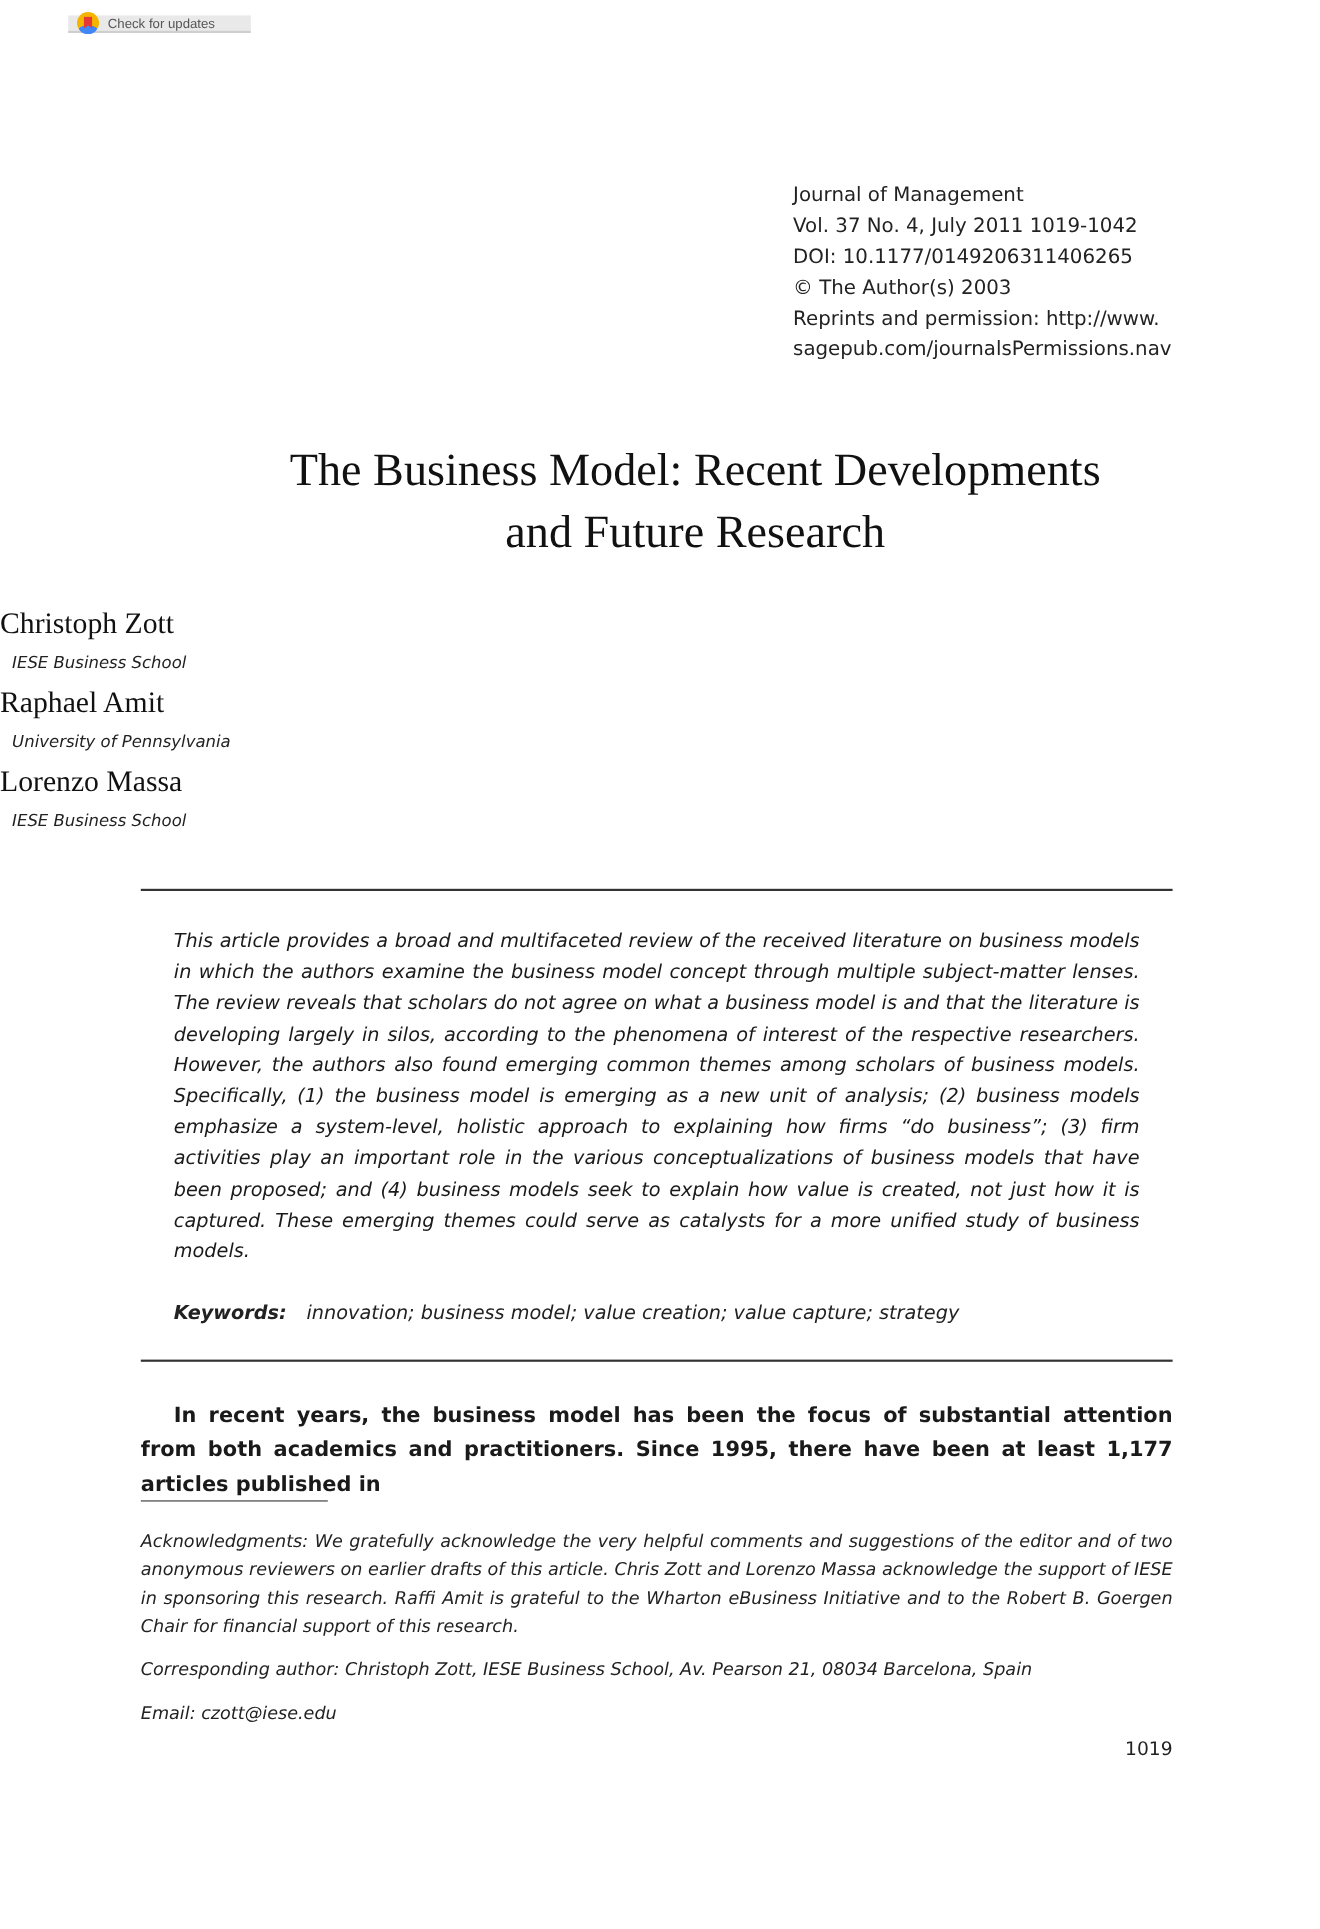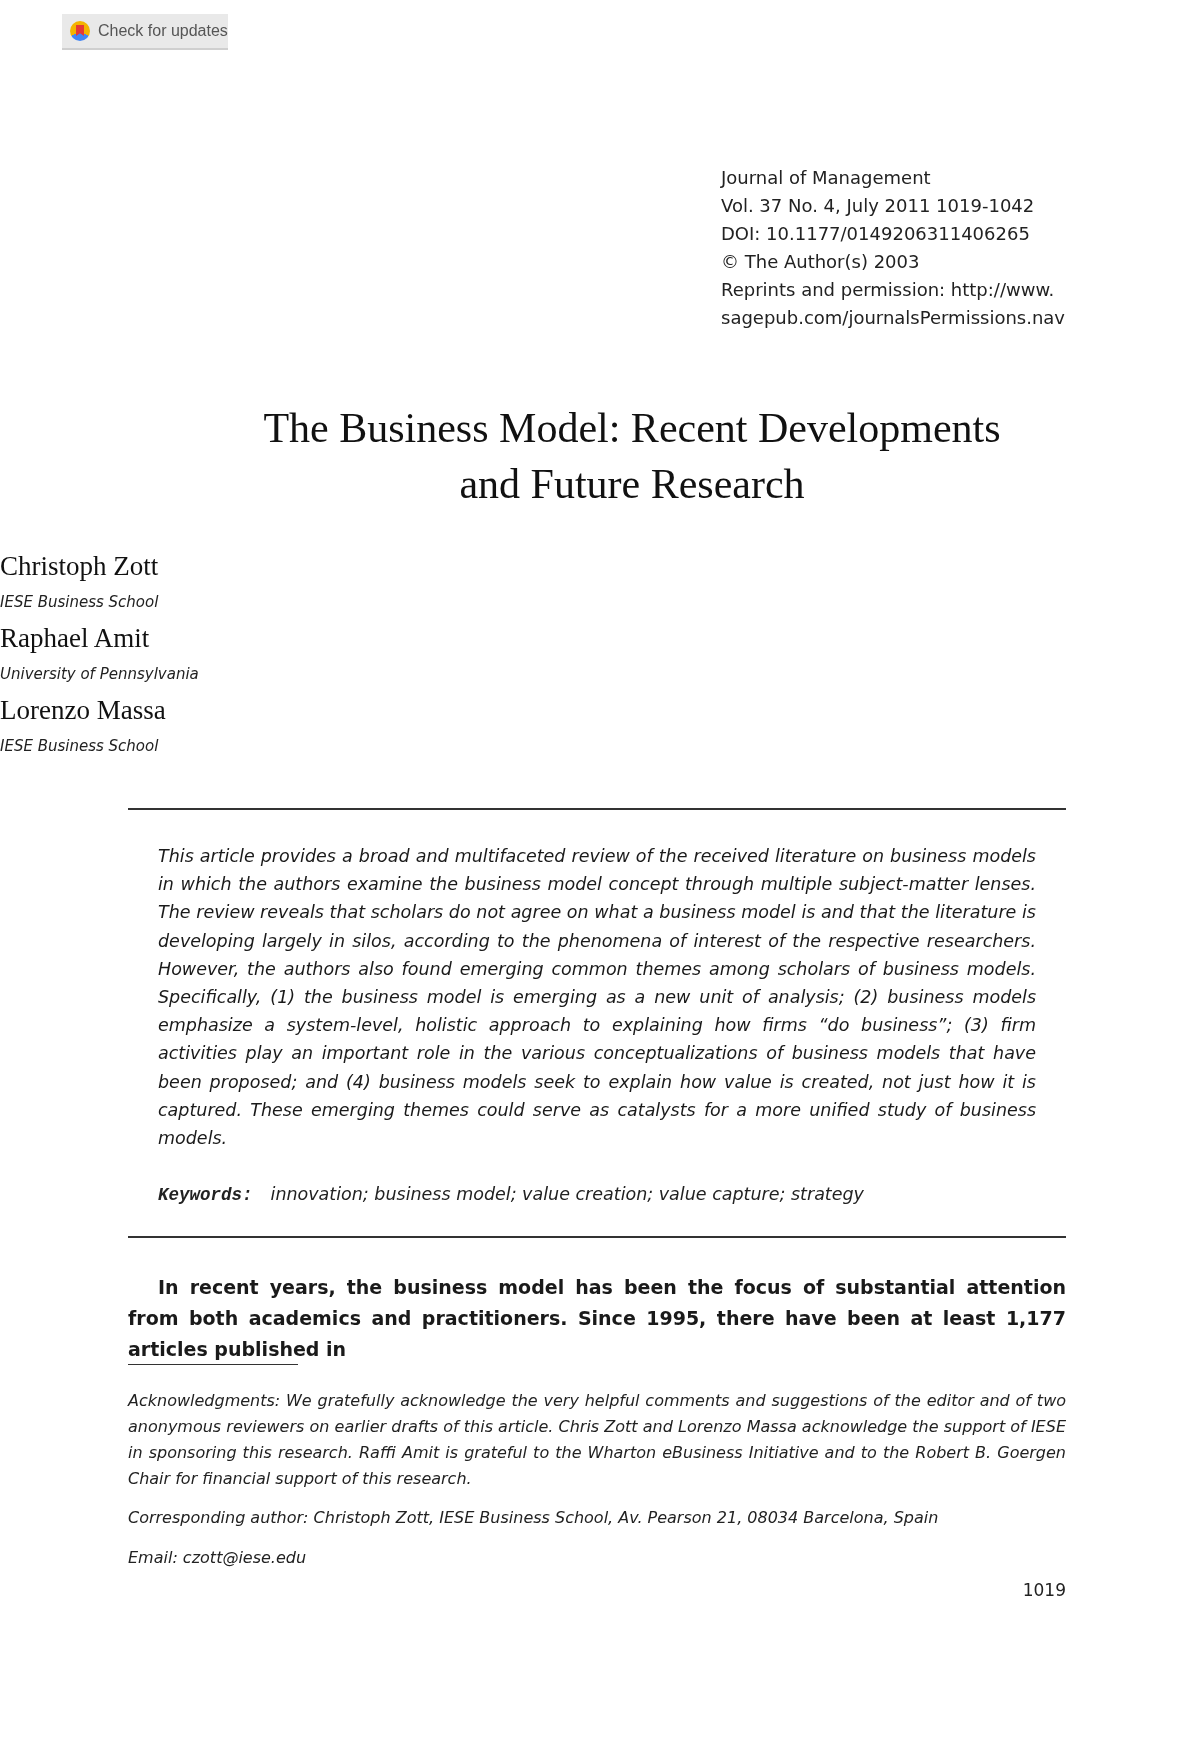--- a/index.html
+++ b/index.html
@@ -1,48 +1,48 @@
 <!DOCTYPE html>
 <html><head>
 <meta charset="utf-8">
 <style>
   html, body { margin: 0; padding: 0; background: #ffffff; }
   body { width: 1200px; height: 1754px; position: relative; overflow: hidden; color: #1a1a1a; }
   .badge {
-    position: absolute; left: 62px; top: 14px; width: 166px; height: 36px;
+    position: absolute; left: 62px; top: 14px; width: 166px; height: 16px;
     background: #e9e9e9; border-bottom: 2px solid #cfcfcf;
     display: flex; align-items: center; gap: 8px; padding-left: 8px; box-sizing: border-box;
-    font-family: "Liberation Sans", sans-serif; font-size: 16px; color: #555;
+    font-family: "Liberation Sans", sans-serif; font-size: 12px; color: #555;
   }
   .badge-icon { width: 20px; height: 20px; border-radius: 50%; position: relative;
     background: conic-gradient(#f4b400 0 120deg, #4285f4 120deg 240deg, #f4b400 240deg 360deg); }
   .badge-icon::after { content: ""; position: absolute; left: 6px; top: 4px; width: 8px; height: 11px;
     background: #e53935; clip-path: polygon(0 0, 100% 0, 100% 100%, 50% 75%, 0 100%); }
   .journal-info {
     position: absolute; right: 135px; top: 164px; text-align: left;
     font-family: "DejaVu Sans", sans-serif; font-size: 18px; line-height: 28px; color: #222;
   }
   .title {
     position: absolute; left: 0; width: 1200px; top: 400px; text-align: center;
     font-family: "Liberation Serif", serif; font-size: 42px; line-height: 56px; color: #111; padding-left: 32px;
   }
   .authors { position: absolute; left: 0; width: 1200px; top: 548px; }
   .author-name { font-family: "Liberation Serif", serif; font-size: 27px; line-height: 36px; color: #111; }
-  .author-aff { font-family: "DejaVu Sans", sans-serif; font-style: italic; font-size: 15px; line-height: 36px; color: #222; }
+  .author-aff { font-family: "DejaVu Sans", sans-serif; font-style: italic; font-size: 15px; line-height: 36px; color: #222; margin-left: 11px; }
   .rule { position: absolute; left: 128px; width: 938px; height: 2px; background: #333; }
   .abstract {
     position: absolute; left: 158px; width: 878px; top: 842px;
     font-family: "DejaVu Sans", sans-serif; font-style: italic; font-size: 17.5px; line-height: 28.2px;
     text-align: justify; color: #1a1a1a;
   }
   .keywords {
     position: absolute; left: 158px; top: 1184px;
     font-family: "DejaVu Sans", sans-serif; font-style: italic; font-size: 17.5px; color: #222;
   }
-  .keywords b { font-weight: bold; margin-right: 18px; font-family: Liberation Mono, monospace; }
+  .keywords b { font-weight: bold; margin-right: 18px; }
   .body-text {
     position: absolute; left: 128px; width: 938px; top: 1272px;
     font-family: "DejaVu Sans", sans-serif; font-size: 19px; line-height: 31px; text-align: justify; color: #1a1a1a;
     text-indent: 30px;
     font-weight: bold;
   }
   .footnote-rule { position: absolute; left: 128px; top: 1364px; width: 170px; height: 1px; background: #333; }
   .footnote {
     position: absolute; left: 128px; width: 938px;
     font-family: "DejaVu Sans", sans-serif; font-style: italic; font-size: 16px; line-height: 26px;

